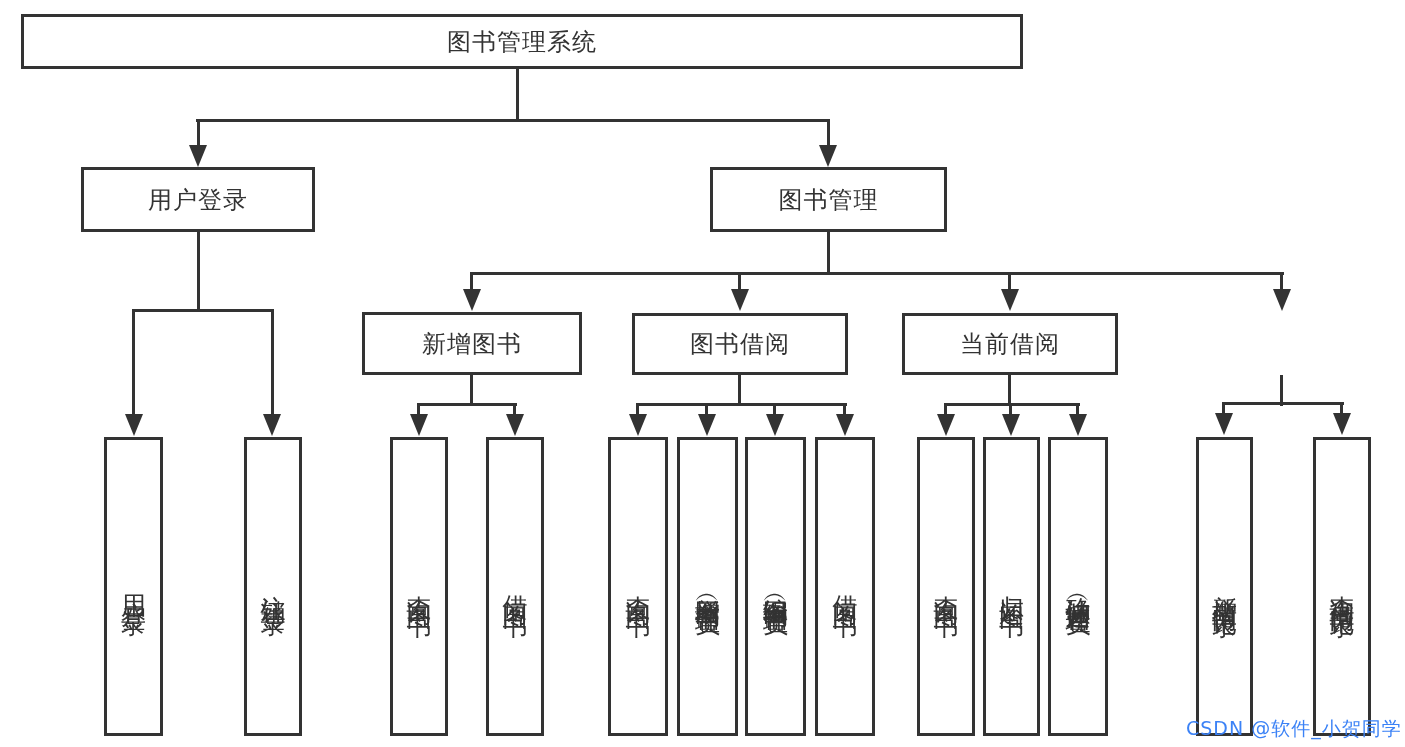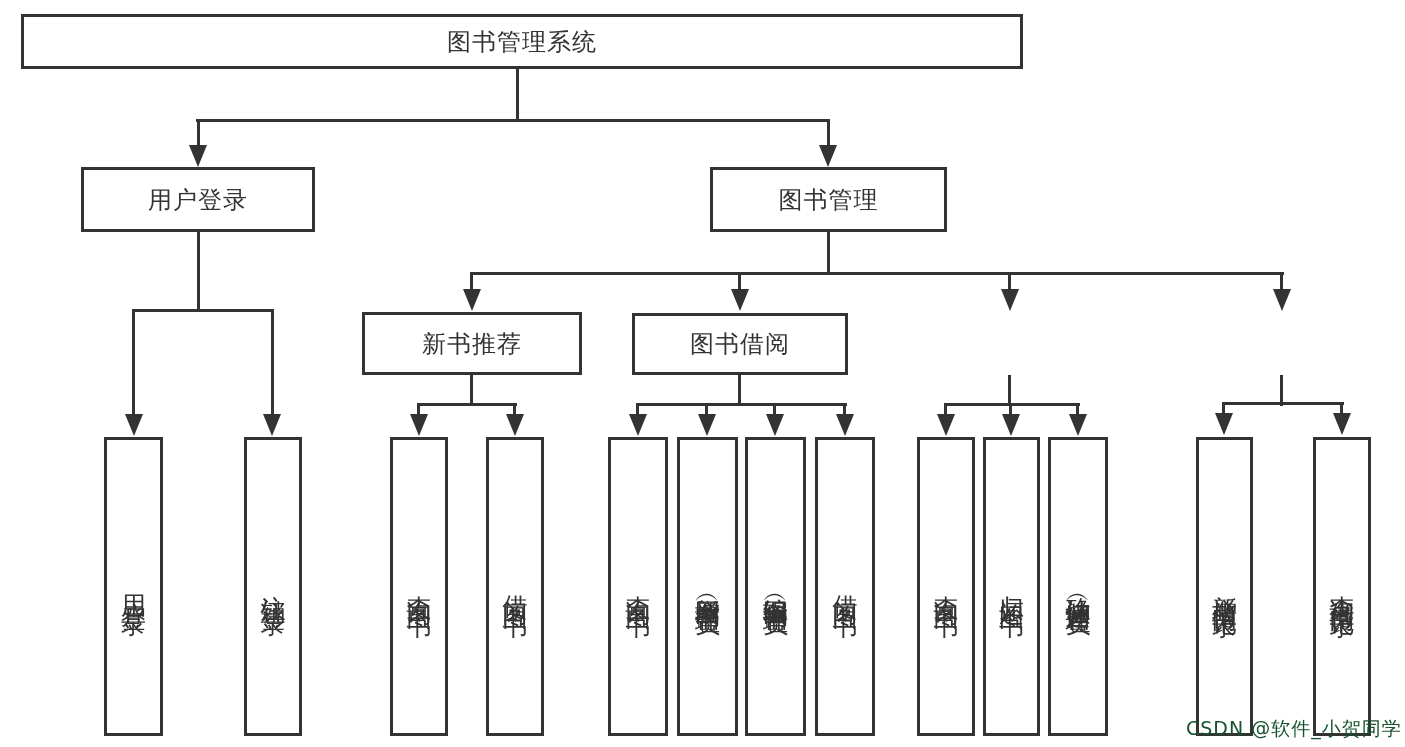--- a/index.html
+++ b/index.html
@@ -19,21 +19,21 @@
   }
   .vline { position:absolute; width:3px; background:#333333; }
   .hline { position:absolute; height:3px; background:#333333; }
   .arrowhead {
     position:absolute; width:0; height:0;
     border-left:9px solid transparent; border-right:9px solid transparent;
     border-top:22px solid #333333;
   }
   .watermark {
     position:absolute; left:1186px; top:716px; font-size:19px;
-    color:#14532d; white-space:nowrap; letter-spacing:1px;
+    color:#3b82f6; white-space:nowrap; letter-spacing:1px;
   }
 </style>
 </head>
 <body>
 
 <div id="stage">
 
   <div class="box h" style="left:21px; top:14px; width:1002px; height:55px;">图书管理系统</div>
 
   <div class="vline" style="left:516px; top:69px; height:53px;"></div>
@@ -57,22 +57,23 @@
   <div class="hline" style="left:470px; top:272px; width:814px;"></div>
   <div class="vline" style="left:470px; top:275px; height:18px;"></div>
   <div class="arrowhead" style="left:463px; top:289px;"></div>
   <div class="vline" style="left:738px; top:275px; height:18px;"></div>
   <div class="arrowhead" style="left:731px; top:289px;"></div>
   <div class="vline" style="left:1008px; top:275px; height:18px;"></div>
   <div class="arrowhead" style="left:1001px; top:289px;"></div>
   <div class="vline" style="left:1280px; top:275px; height:18px;"></div>
   <div class="arrowhead" style="left:1273px; top:289px;"></div>
 
-  <div class="box h" style="left:362px; top:312px; width:220px; height:63px;">新书推荐</div>
+  <div class="box h" style="left:362px; top:312px; width:220px; height:63px;">新增图书</div>
   <div class="box h" style="left:632px; top:313px; width:216px; height:62px;font-family:Liberation Mono, monospace;">图书借阅</div>
+  <div class="box h" style="left:902px; top:313px; width:216px; height:62px;">当前借阅</div>
 
   <div class="vline" style="left:470px; top:375px; height:31px;"></div>
   <div class="hline" style="left:417px; top:403px; width:100px;"></div>
   <div class="vline" style="left:417px; top:406px; height:10px;"></div>
   <div class="arrowhead" style="left:410px; top:414px;"></div>
   <div class="vline" style="left:513px; top:406px; height:10px;"></div>
   <div class="arrowhead" style="left:506px; top:414px;"></div>
 
   <div class="vline" style="left:738px; top:375px; height:31px;"></div>
   <div class="hline" style="left:636px; top:403px; width:211px;"></div>

